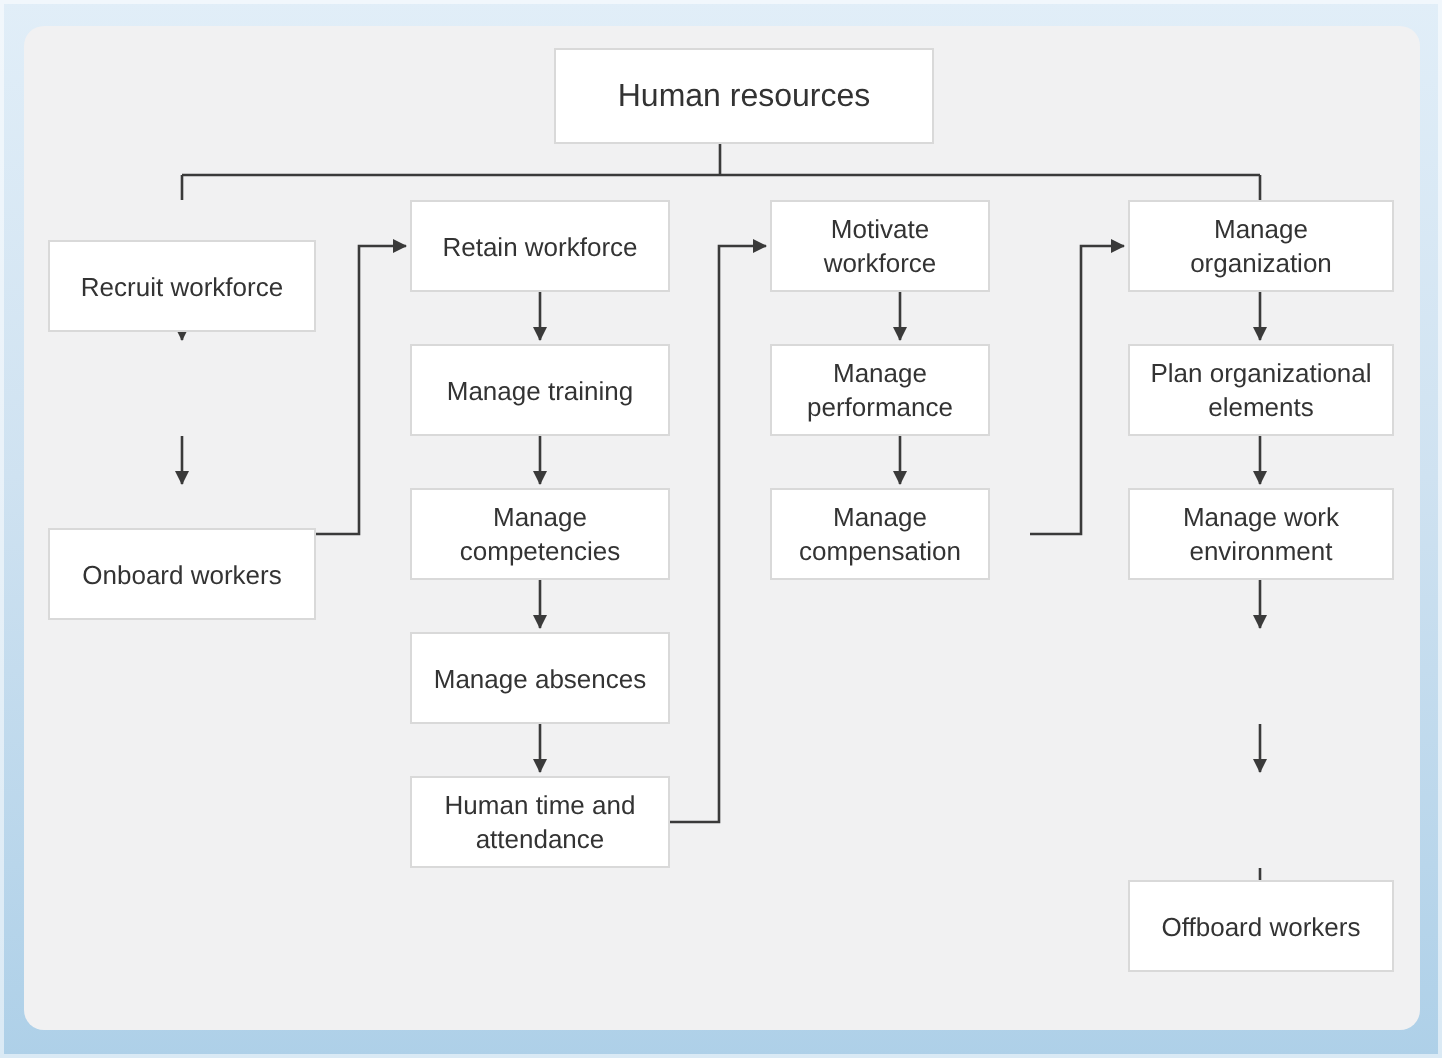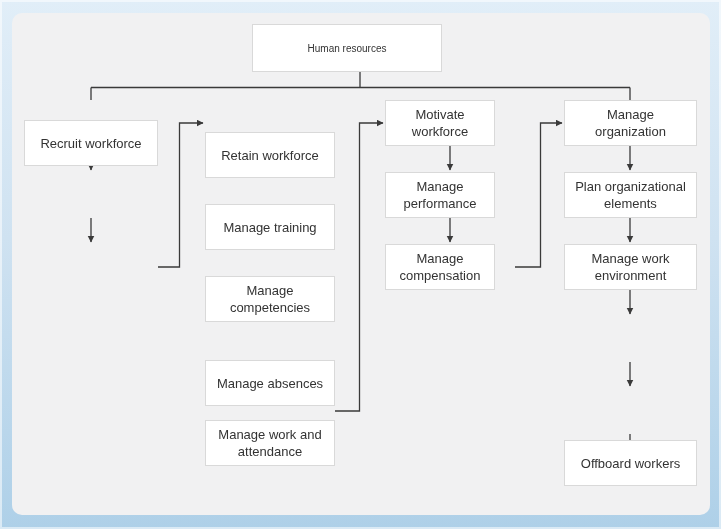--- a/index.html
+++ b/index.html
@@ -36,29 +36,29 @@
     box-sizing:border-box;
     display:flex;
     align-items:center;
     justify-content:center;
     text-align:center;
     font-size:13px;
     line-height:17px;
     color:#333333;
     white-space:pre-line;
   }
-  .root-node{left:252px;top:24px;width:190px;height:48px;font-size:10px;}
+  .root-node{left:277px;top:24px;width:190px;height:48px;font-size:16px;}
   .c1{left:24px;width:134px;margin-top:20px;}
-  .c2{left:205px;width:130px;margin-top:32px;}
+  .c2{left:205px;width:130px;}
   .c3{left:385px;width:110px;}
   .c4{left:564px;width:133px;}
   .r1{top:100px;}
   .r2{top:172px;}
   .r3{top:244px;}
-  .r4{top:328px;}
+  .r4{top:316px;}
   .r5{top:388px;}
   .r6{top:440px;}
 </style>
 </head>
 <body>
 
 <div class="screen">
   <div class="panel"></div>
 
   <svg class="connector-svg" viewBox="0 0 721 529" xmlns="http://www.w3.org/2000/svg">
@@ -88,27 +88,28 @@
     <g stroke="#3a3a3a" stroke-width="1.3" fill="none">
       <path d="M158 267 H179.5 V123 H203" marker-end="url(#arrow)"></path>
       <path d="M335 411 H359.5 V123 H383" marker-end="url(#arrow)"></path>
       <path d="M515 267 H540.5 V123 H562" marker-end="url(#arrow)"></path>
     </g>
   </svg>
 
   <div class="node root-node">Human resources</div>
 
   <div class="node c1 r1">Recruit workforce</div>
+  <div class="node c1 r3">Onboard workers</div>
 
   <div class="node c2 r1">Retain workforce</div>
   <div class="node c2 r2">Manage training</div>
   <div class="node c2 r3">Manage
 competencies</div>
   <div class="node c2 r4">Manage absences</div>
-  <div class="node c2 r5">Manage work and
+  <div class="node c2 r5">Human time and
 attendance</div>
 
   <div class="node c3 r1">Motivate workforce</div>
   <div class="node c3 r2">Manage
 performance</div>
   <div class="node c3 r3">Manage
 compensation</div>
 
   <div class="node c4 r1">Manage
 organization</div>

